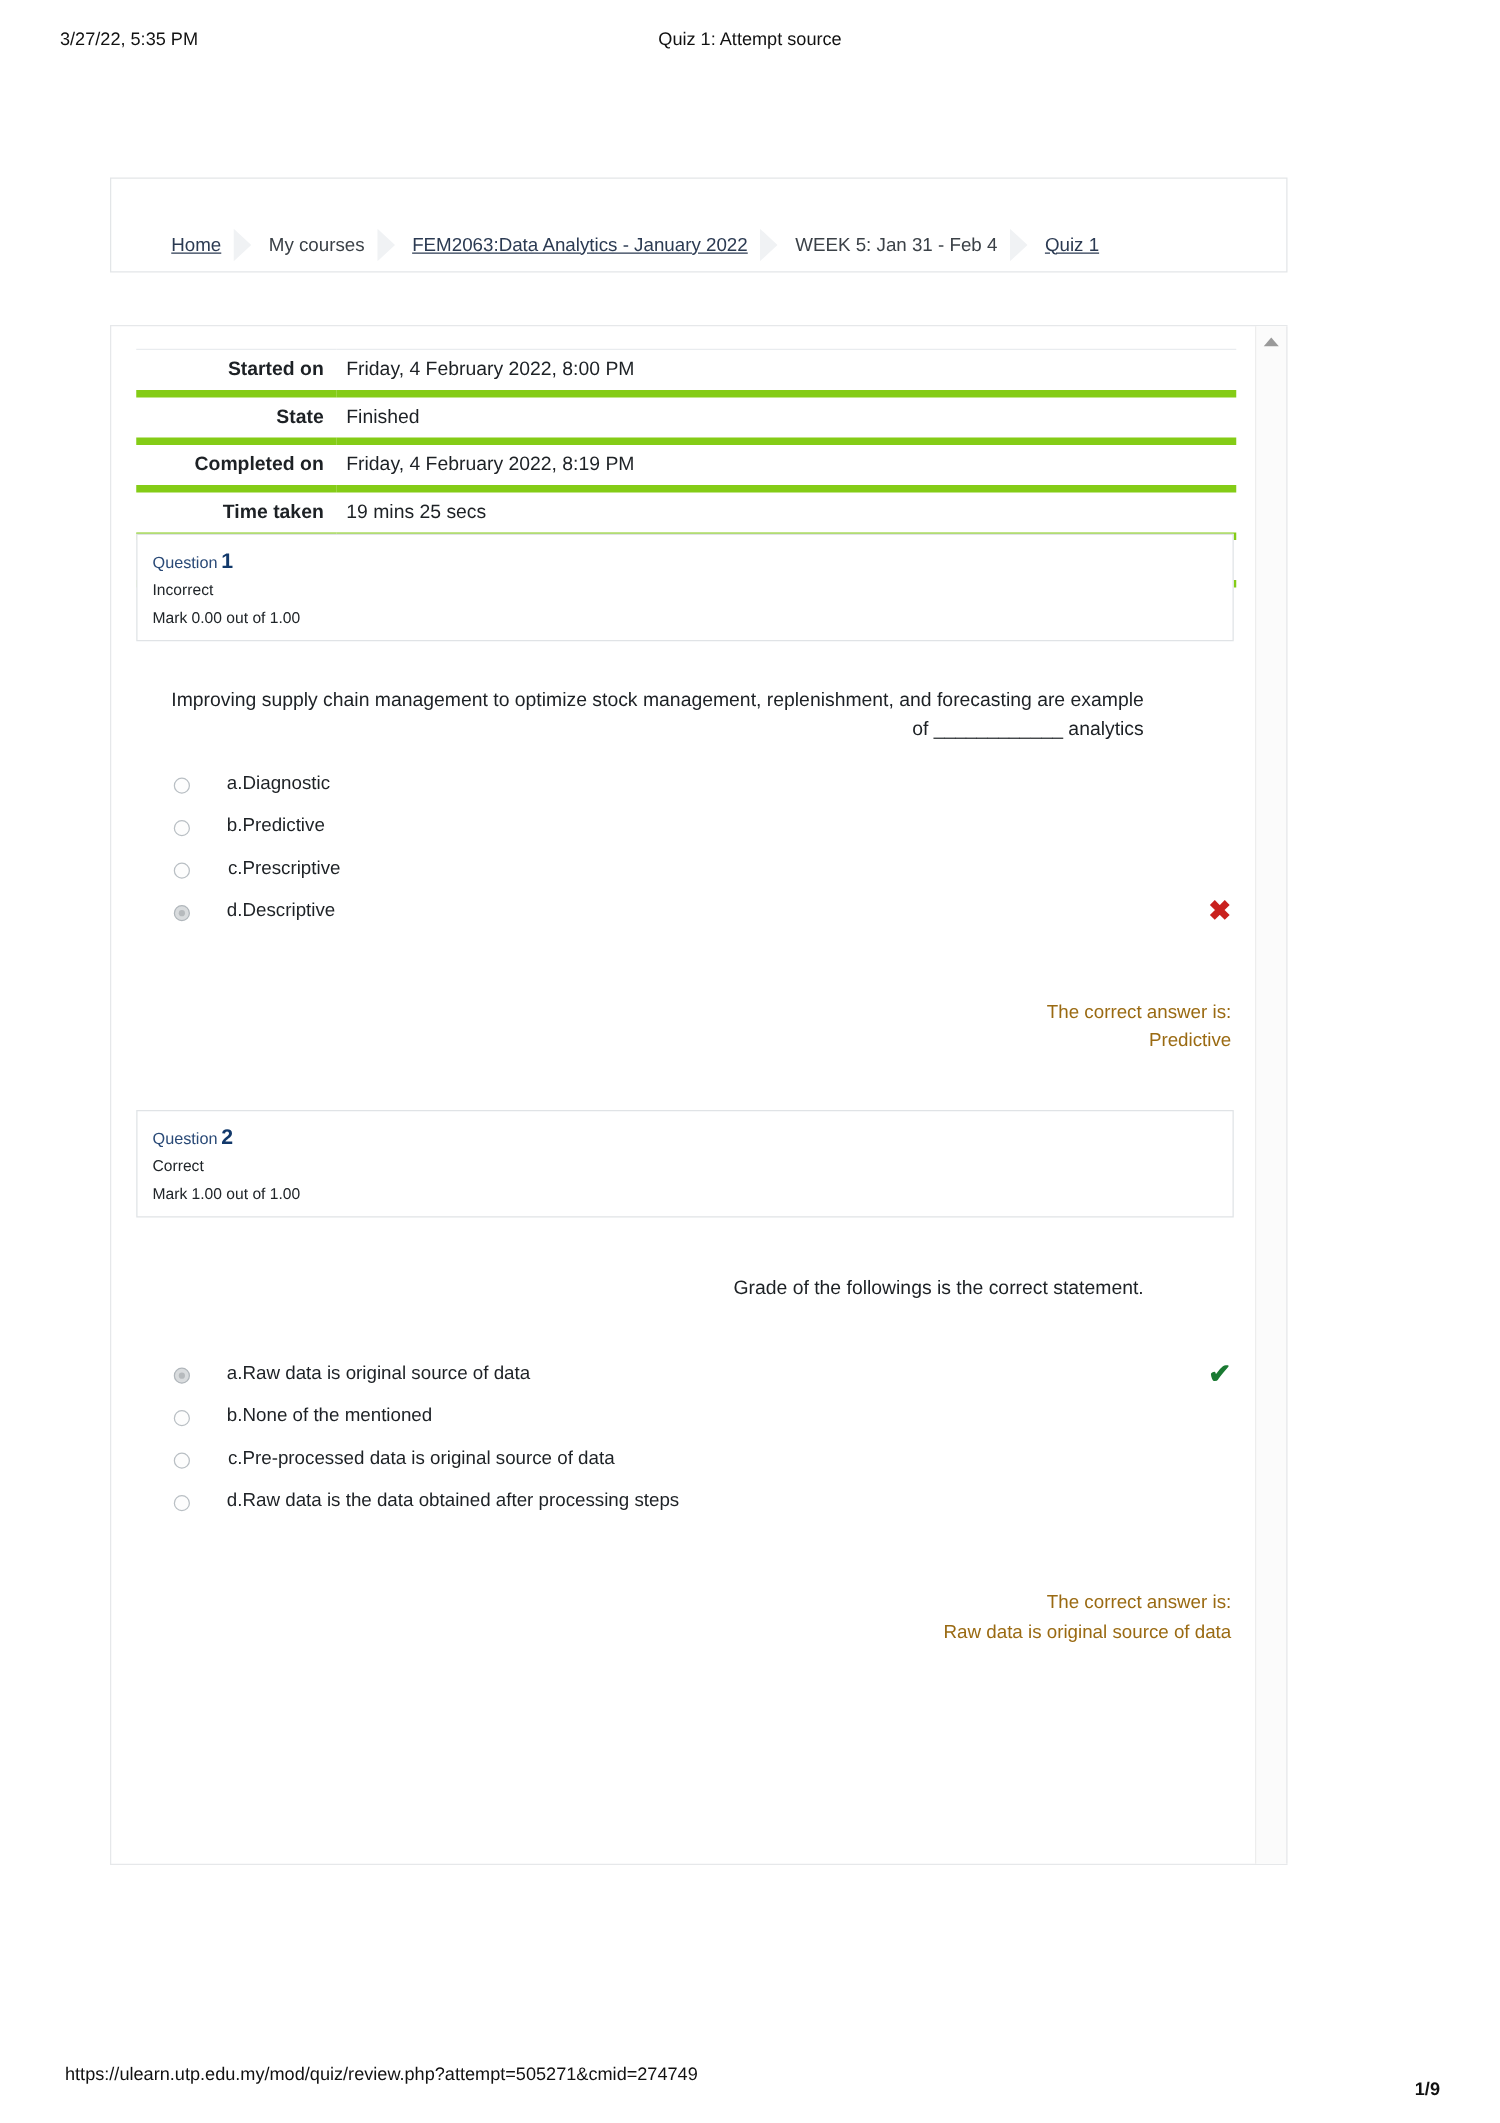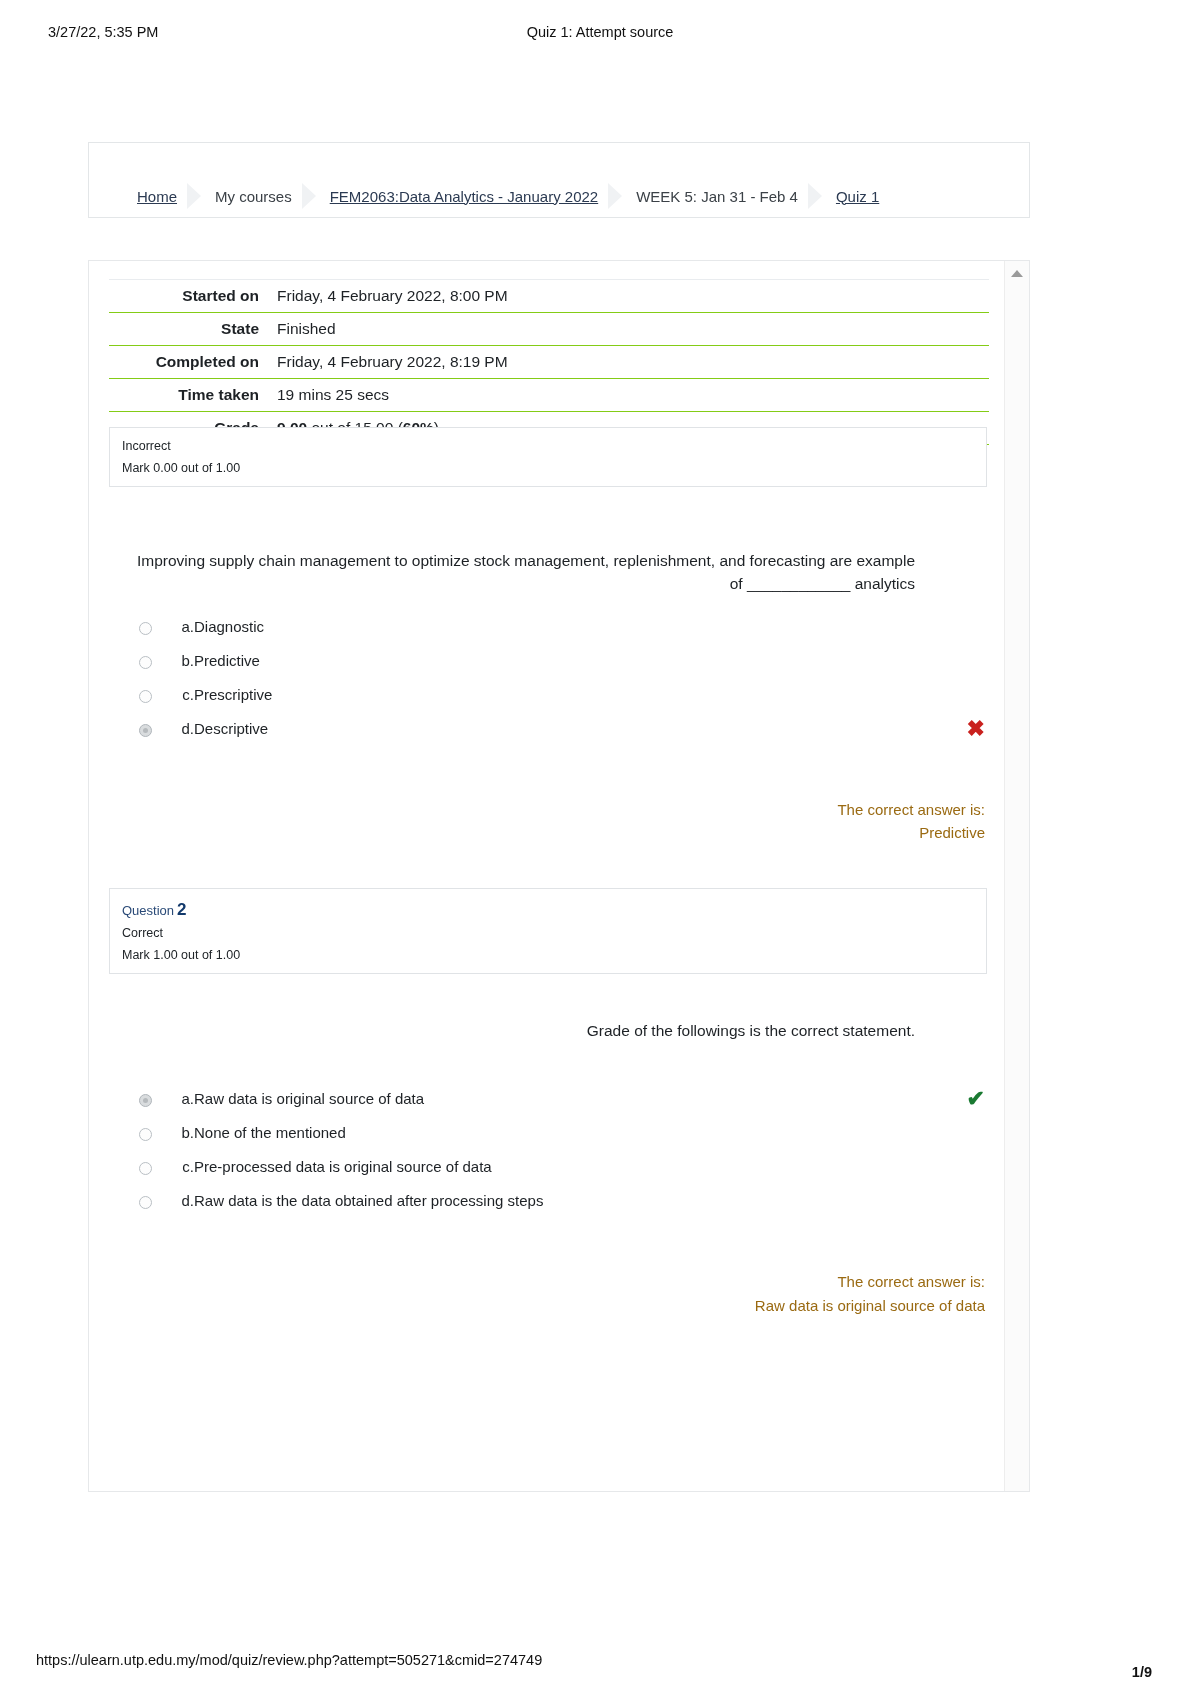--- a/index.html
+++ b/index.html
@@ -30,21 +30,21 @@
   .print-header .ph-center{ position: absolute; left: 0; right: 0; top: 0; text-align: center; }
 
   
   .print-footer {
     position: absolute;
     bottom: 24px; left: 0; right: 0;
     height: 22px;
     font-size: 14.5px;
     color: #111;
   }
-  .print-footer .pf-left  { position: absolute; left: 36px; top: 0; white-space: nowrap; }
+  .print-footer .pf-left  { position: absolute; left: 52px; top: 0; white-space: nowrap; }
   .print-footer .pf-right { position: absolute; right: 48px; top: 12px; white-space: nowrap; font-weight: bold; }
 
   
   .breadcrumb-card {
     position: absolute;
     left: 88px; top: 142px;
     width: 942px; height: 76px;
     border: 1px solid #e3e6e8;
     background: #fff;
   }
@@ -109,21 +109,21 @@
   }
 
   
   .summary {
     position: absolute;
     left: 20px; top: 18px;
     width: 880px;
     border-collapse: collapse;
     font-size: 15.5px;
   }
-  .summary tr { border-bottom: 1px solid #84cc16; }
+  .summary tr { border-bottom: 6px solid #84cc16; }
   .summary tr:first-child { border-top: 1px solid #e9ecef; }
   .summary th {
     text-align: right;
     font-weight: bold;
     padding: 7px 10px 7px 0;
     width: 160px;
     color: #1d2125;
     white-space: nowrap;
   }
   .summary td {
@@ -292,20 +292,23 @@
           <td>19 mins 25 secs</td>
         </tr>
         <tr>
           <th>Grade</th>
           <td><b>9.00</b><span> out of 15.00 (</span><b>60%</b><span>)</span></td>
         </tr>
       </tbody>
         </table>
 
       <div class="qinfo" style="top:166px;">
+        <div class="qno">
+          <span>Question</span><span class="num">1</span>
+        </div>
         <div class="qstate">Incorrect</div>
         <div class="qmark">Mark 0.00 out of 1.00</div>
       </div>
 
       <div class="qbody" style="top:288px;">
         <div class="qtext">Improving supply chain management to optimize stock management, replenishment, and forecasting are example of ____________ analytics</div>
 
         <div class="answers">
           <div class="ans-row">
             <span class="radio"></span>

